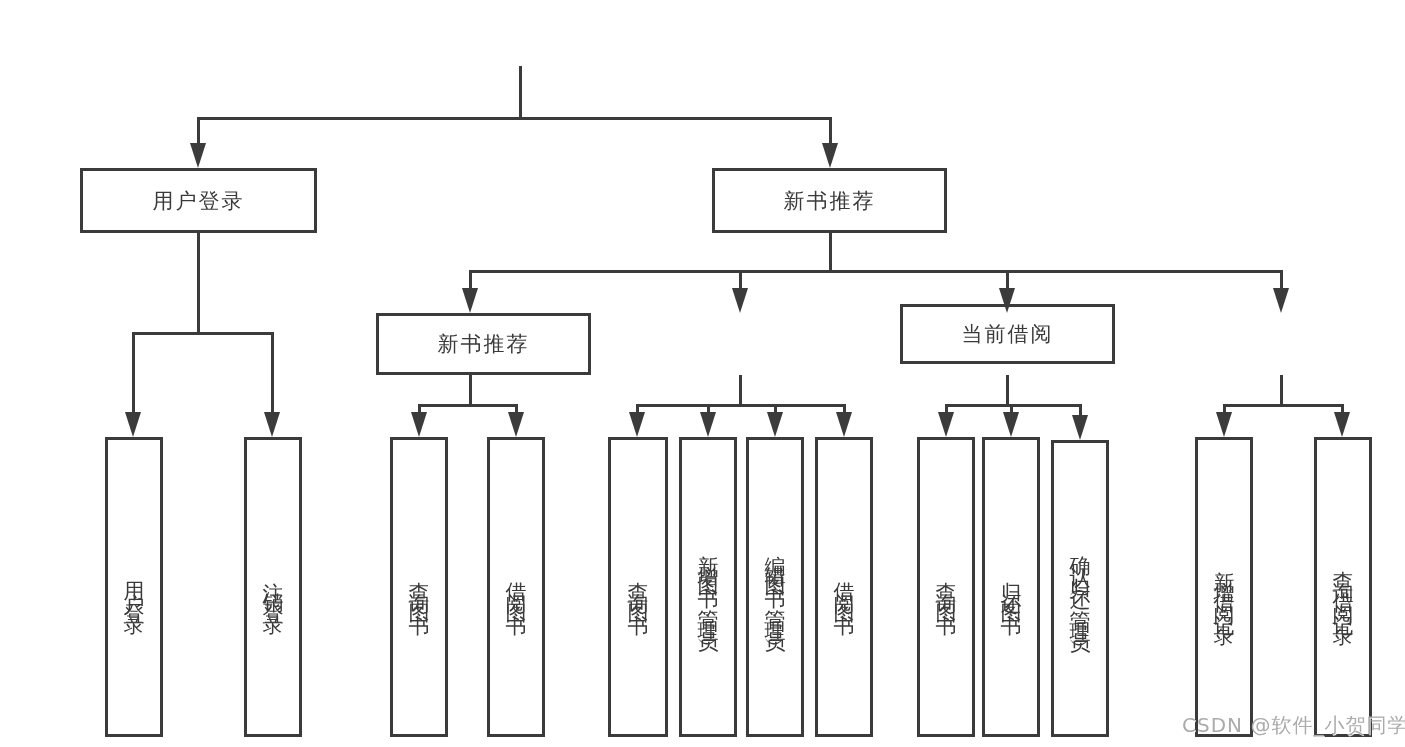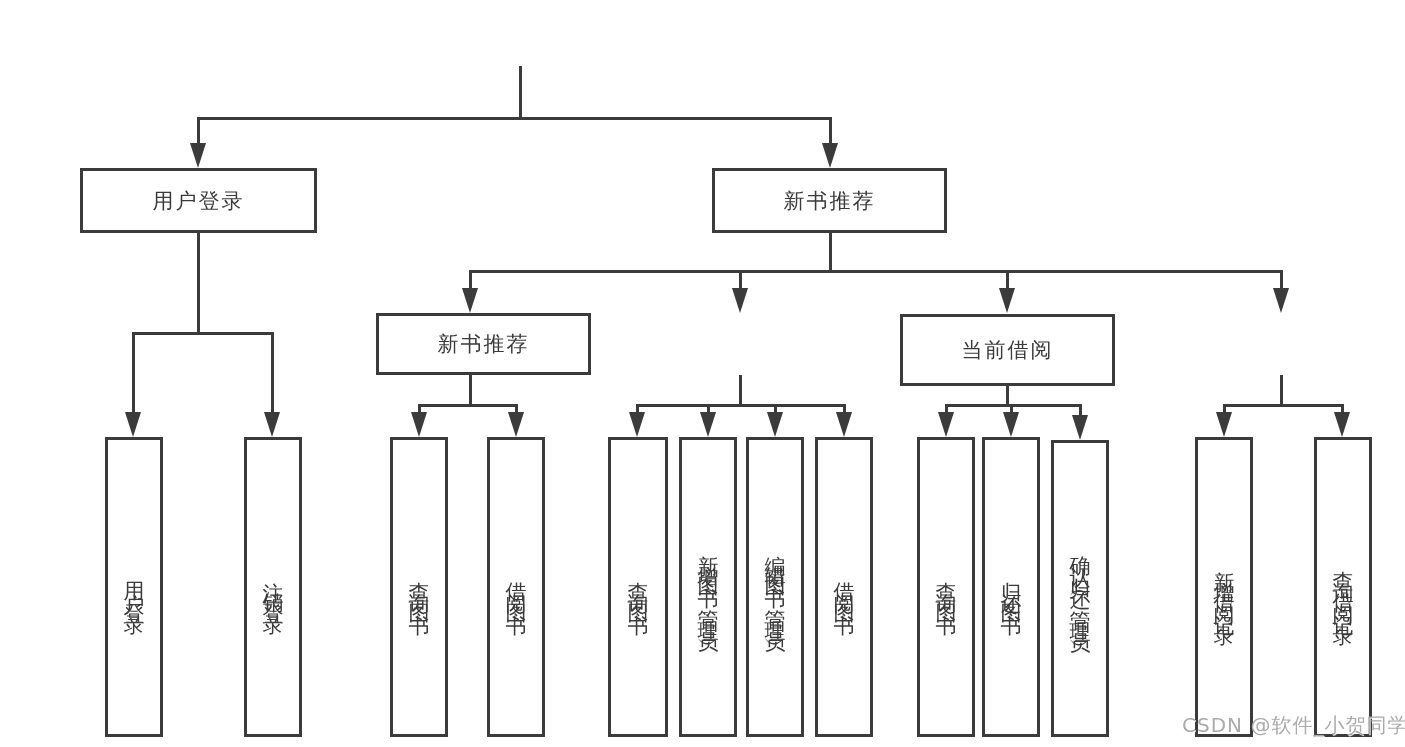--- a/index.html
+++ b/index.html
@@ -38,21 +38,21 @@
 </head>
 <body>
 
 <div class="canvas">
 
 
   <div class="node" style="left:80px;top:168px;width:237px;height:65px">用户登录</div>
   <div class="node" style="left:712px;top:168px;width:235px;height:65px">新书推荐</div>
 
   <div class="node" style="left:376px;top:313px;width:215px;height:62px">新书推荐</div>
-  <div class="node" style="left:900px;top:314px;width:215px;height:72px">当前借阅</div>
+  <div class="node" style="left:900px;top:304px;width:215px;height:60px">当前借阅</div>
 
   <div class="vnode" style="left:105px;top:437px;width:58px;height:300px">用户登录</div>
   <div class="vnode" style="left:244px;top:437px;width:58px;height:300px">注销登录</div>
 
   <div class="vnode" style="left:390px;top:437px;width:58px;height:300px">查询图书</div>
   <div class="vnode" style="left:487px;top:437px;width:58px;height:300px">借阅图书</div>
 
   <div class="vnode" style="left:608px;top:437px;width:60px;height:300px">查询图书</div>
   <div class="vnode" style="left:679px;top:437px;width:58px;height:300px">新增图书（管理员）</div>
   <div class="vnode" style="left:746px;top:437px;width:58px;height:300px">编辑图书（管理员）</div>

